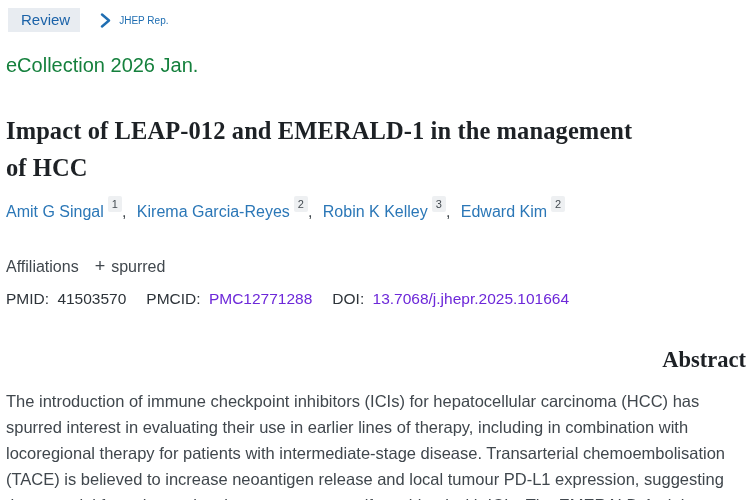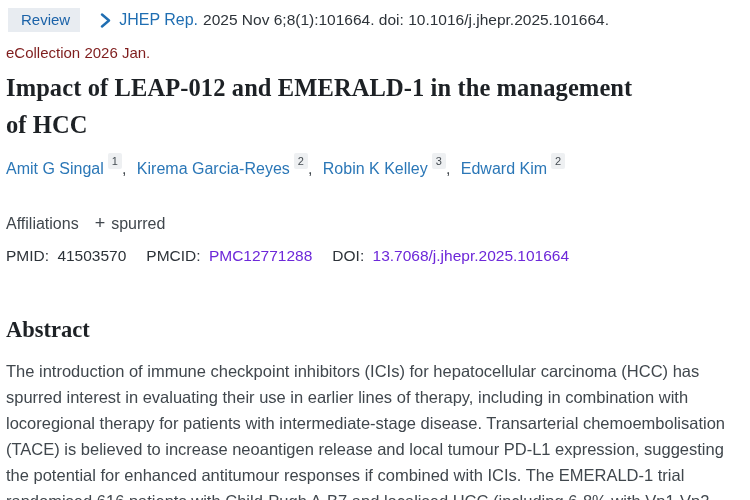--- a/index.html
+++ b/index.html
@@ -21,37 +21,37 @@
     margin-left: 2px;
   }
   .chevron {
     color: #1f6eb2;
     margin: 0 8px 0 20px;
     display: inline-flex;
     align-items: center;
   }
   .journal-link {
     color: #1f6eb2;
-    font-size: 16px;
+    font-size: 10px;
     text-decoration: none;
     margin-right: 5px;
     cursor: pointer;
   }
   .cite-text { color: #2d3339; font-size: 15.5px; }
-  .ecollection { color: #7f1d1d; font-size: 15px; margin-top: 12px; margin-left: 0; }
+  .ecollection { color: #15803d; font-size: 20px; margin-top: 22px; margin-left: 0; }
 
   
   .article-title {
     font-family: "Liberation Serif", "DejaVu Serif", serif;
     font-weight: 700;
     font-size: 24.5px;
     line-height: 37px;
     color: #1d2125;
     max-width: 640px;
-    margin-top: 8px;
+    margin-top: 35px;
     letter-spacing: 0.1px;
   }
 
   
   .authors { margin-top: 14px; font-size: 16px; line-height: 24px; }
   .author-link { color: #2b77b7; text-decoration: none; cursor: pointer; }
   .author-sup {
     display: inline-block;
     background: #eef0f2;
     color: #454c52;
@@ -84,42 +84,42 @@
   .id-label { color: #2d3339; margin-right: 4px; }
   .id-value { color: #2d3339; }
   .id-link { color: #6d28d9; text-decoration: none; cursor: pointer; }
 
   
   .abstract-heading {
     font-family: "Liberation Serif", "DejaVu Serif", serif;
     font-weight: 700;
     font-size: 22.5px;
     color: #1d2125;
-    margin-top: 52px;
+    margin-top: 39px;
+    text-align: right;
   }
   .abstract-text {
     margin-top: 15px;
     font-size: 16.5px;
     line-height: 26px;
     color: #40474d;
     max-width: 745px;
   }
 </style>
 </head>
 <body>
 
 <div class="cite-row">
   <span class="pub-badge">Review</span>
   <span class="chevron">
     <svg width="11" height="15" viewBox="0 0 11 15">
         <path d="M2 1.5 L9 7.5 L2 13.5" fill="none" stroke="#1f6eb2" stroke-width="2.4" stroke-linecap="round" stroke-linejoin="round"></path>
       </svg>
   </span>
   <a class="journal-link">JHEP Rep.</a>
-  <span class="cite-text">2025 Nov 6;8(1):101664. doi: 10.1016/j.jhepr.2025.101664.</span>
 </div>
 <div class="ecollection">eCollection 2026 Jan.</div>
 
 <h1 class="article-title">Impact of LEAP-012 and EMERALD-1 in the management of HCC</h1>
 
 <div class="authors">
   <span><a class="author-link">Amit G Singal</a><sup class="author-sup">1</sup><span class="author-sep">,</span></span>
   <span><a class="author-link">Kirema Garcia-Reyes</a><sup class="author-sup">2</sup><span class="author-sep">,</span></span>
   <span><a class="author-link">Robin K Kelley</a><sup class="author-sup">3</sup><span class="author-sep">,</span></span>
   <span><a class="author-link">Edward Kim</a><sup class="author-sup">2</sup><span class="author-sep"></span></span>

